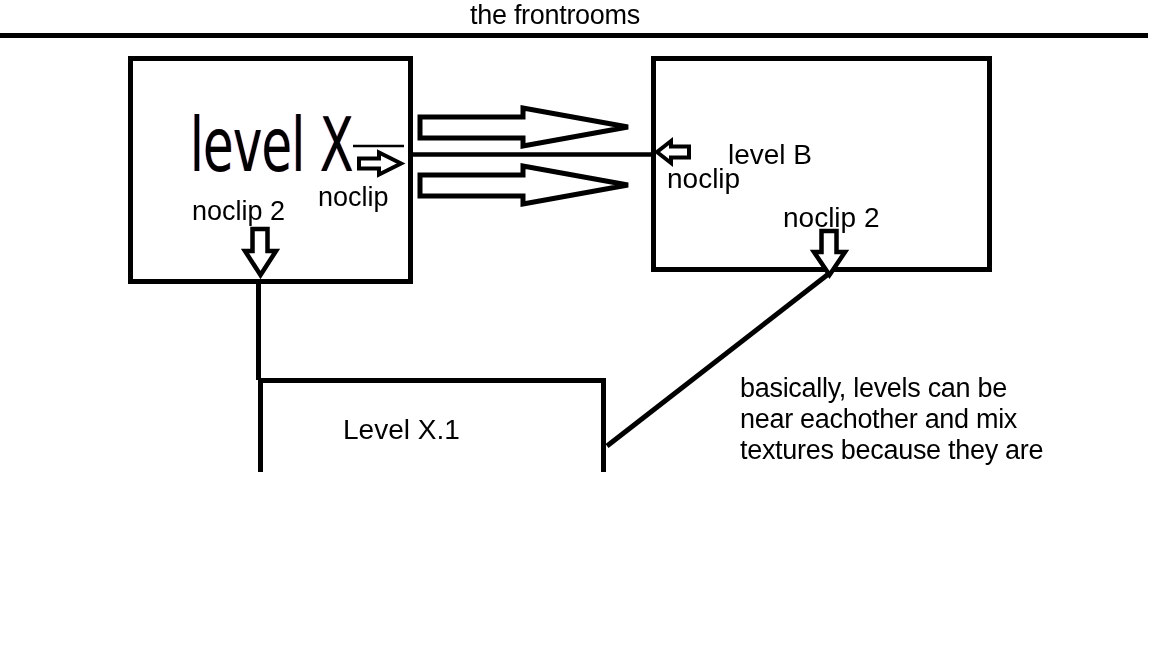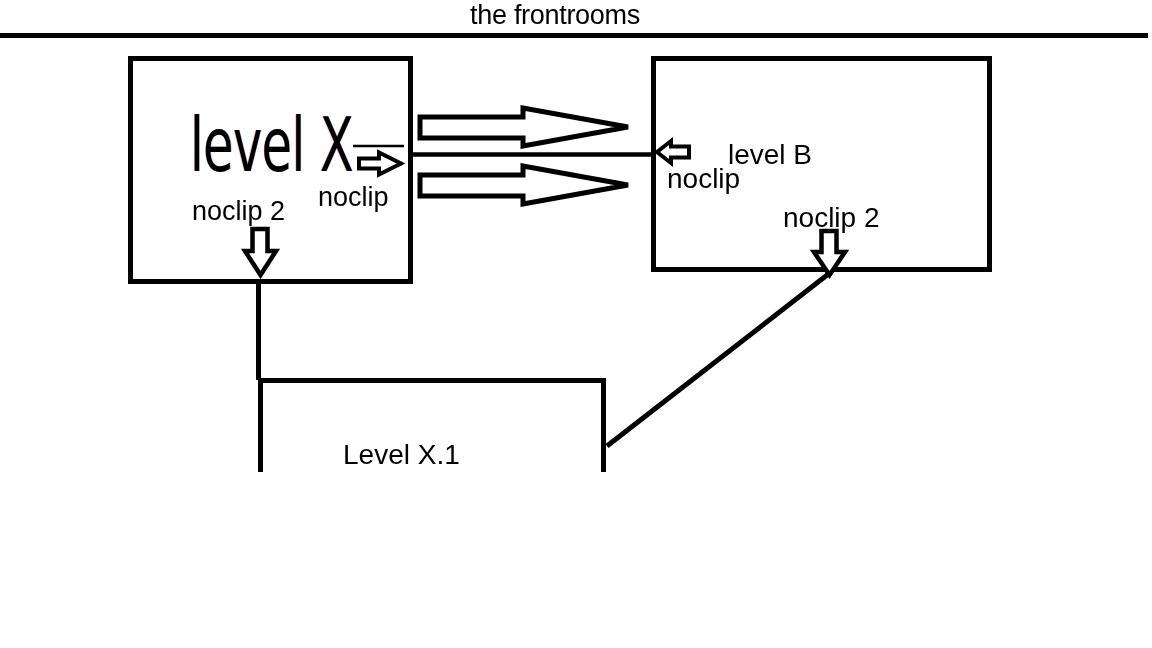--- a/index.html
+++ b/index.html
@@ -41,21 +41,21 @@
     transform: scaleX(0.67);
     transform-origin: 0 0;
     letter-spacing: -1px;
     text-shadow: -1px 0 rgba(200,30,30,0.35), 1px 0 rgba(30,60,220,0.35);
   }
   .lx-noclip2 { left: 192px; top: 196px; font-size: 27px; }
   .lx-noclip  { left: 318px; top: 182px; font-size: 27px; }
   .lb-label   { left: 728px; top: 125px; font-size: 28px; margin-top: 14px; }
   .lb-noclip  { left: 667px; top: 163px; font-size: 28px; }
   .lb-noclip2 { left: 783px; top: 202px; font-size: 28px; }
-  .x1-label   { left: 343px; top: 439px; font-size: 28px; }
+  .x1-label   { left: 343px; top: 414px; font-size: 28px; }
 
   .annotation {
     left: 740px; top: 373px;
     font-size: 27px; line-height: 37px;
     letter-spacing: -0.3px;
   }
 
   svg.overlay { position: absolute; left: 0; top: 0; }
   .stroke { stroke: #000; fill: none; }
   .hollow { stroke: #000; fill: #fff; stroke-linejoin: miter; }
@@ -97,14 +97,20 @@
 
   <div class="abs lbl level-x-label">level X</div>
   <div class="abs lbl lb-label">level B</div>
   <div class="abs lbl x1-label">Level X.1</div>
 
   <div class="abs lbl lx-noclip2">noclip 2</div>
   <div class="abs lbl lx-noclip">noclip</div>
   <div class="abs lbl lb-noclip">noclip</div>
   <div class="abs lbl lb-noclip2">noclip 2</div>
 
+  <div class="abs annotation">
+    <div class="lbl">basically, levels can be</div>
+    <div class="lbl">near eachother and mix</div>
+    <div class="lbl">textures because they are</div>
+    <div class="lbl">near.</div>
+  </div>
 
 </div>
 
 </body></html>

